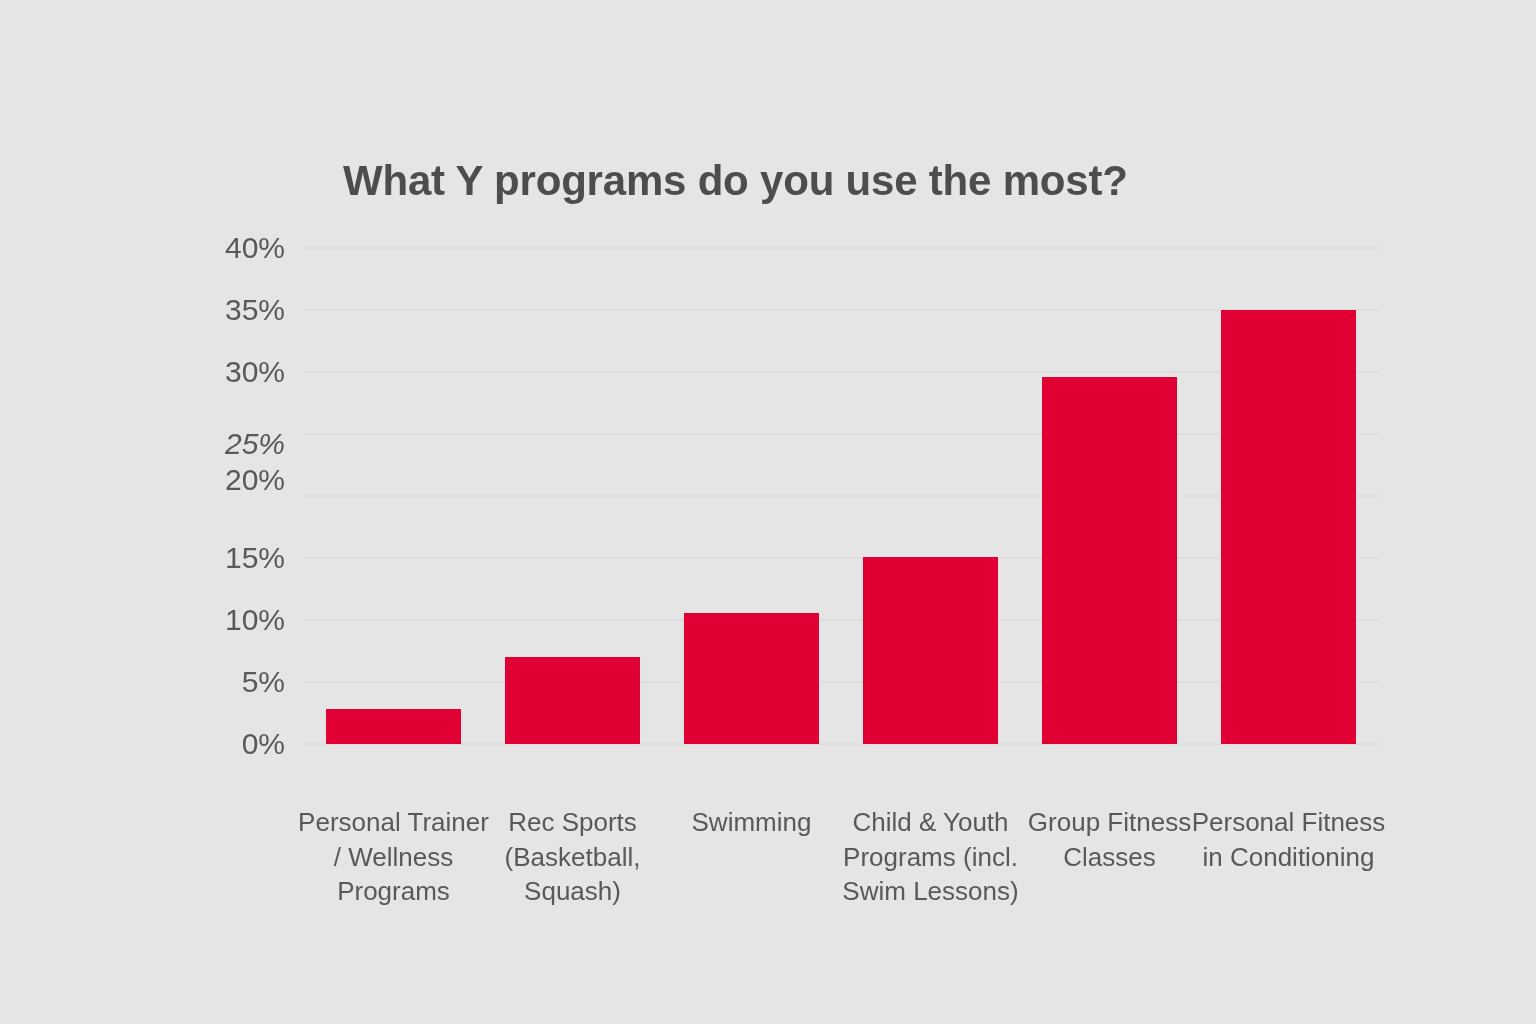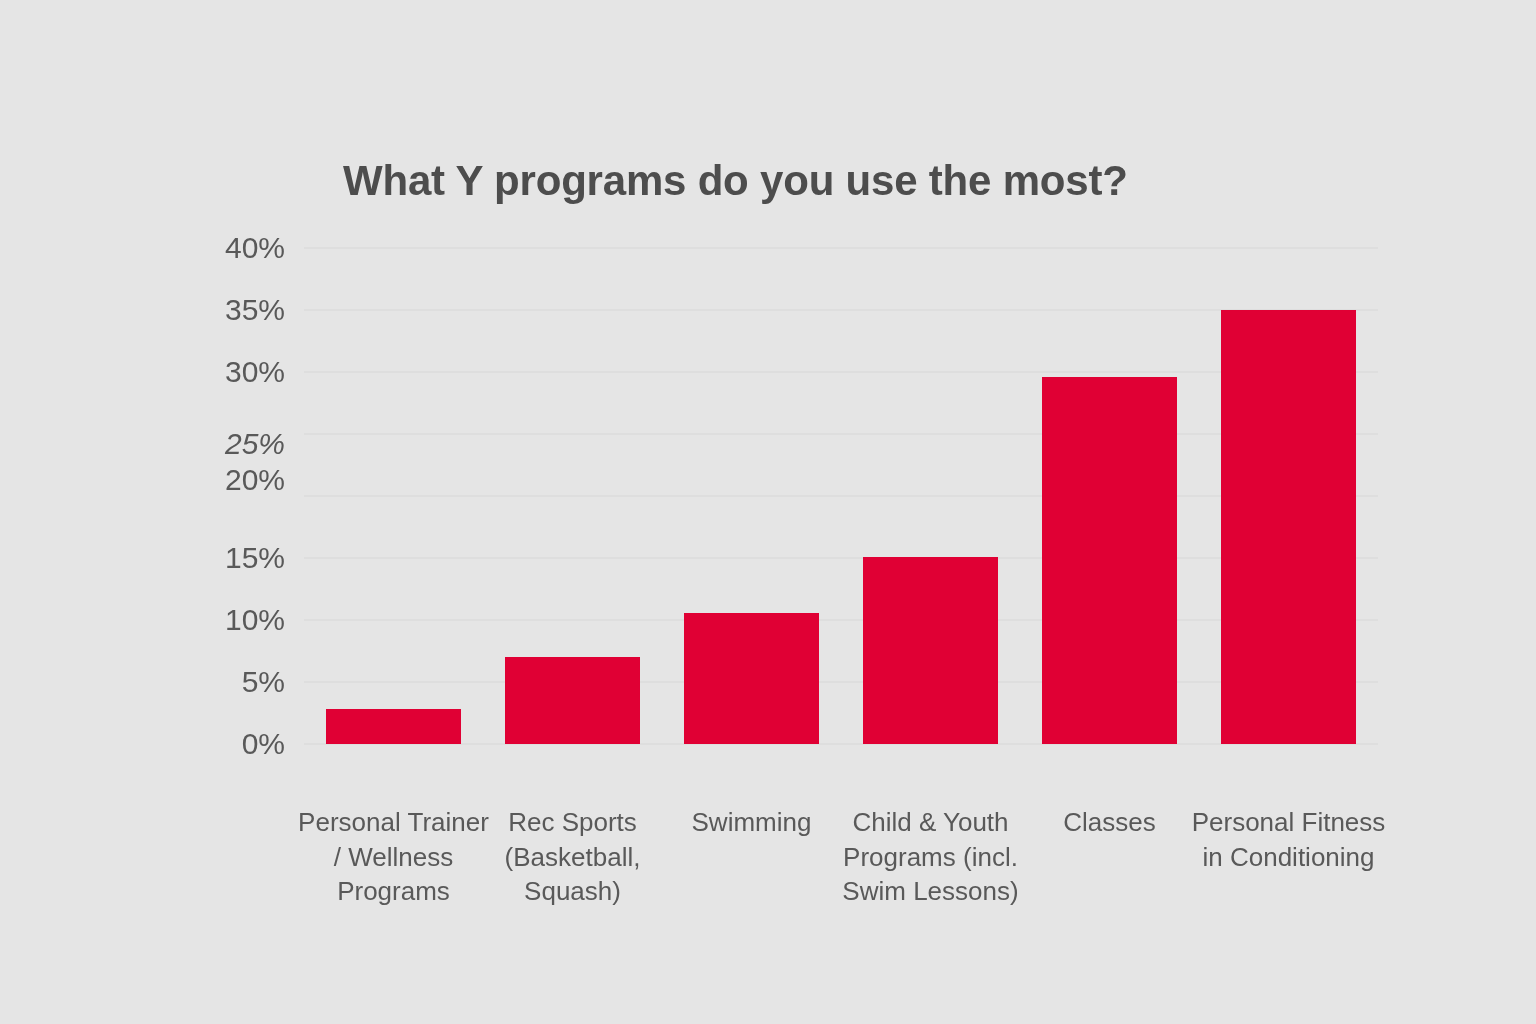--- a/index.html
+++ b/index.html
@@ -161,20 +161,21 @@
       </div>
       <div class="x-label" style="left: 350px; width: 195px; color: rgb(89, 89, 89);">
         <div>Swimming</div>
       </div>
       <div class="x-label" style="left: 529px; width: 195px; color: rgb(89, 89, 89);">
         <div>Child &amp; Youth</div>
         <div>Programs (incl.</div>
         <div>Swim Lessons)</div>
       </div>
       <div class="x-label" style="left: 708px; width: 195px; color: rgb(89, 89, 89);">
+        <div>Group Fitness</div>
         <div>Classes</div>
       </div>
       <div class="x-label" style="left: 887px; width: 195px; color: rgb(89, 89, 89);">
         <div>Personal Fitness</div>
         <div>in Conditioning</div>
       </div>
     </div>
 
 </div>
 

